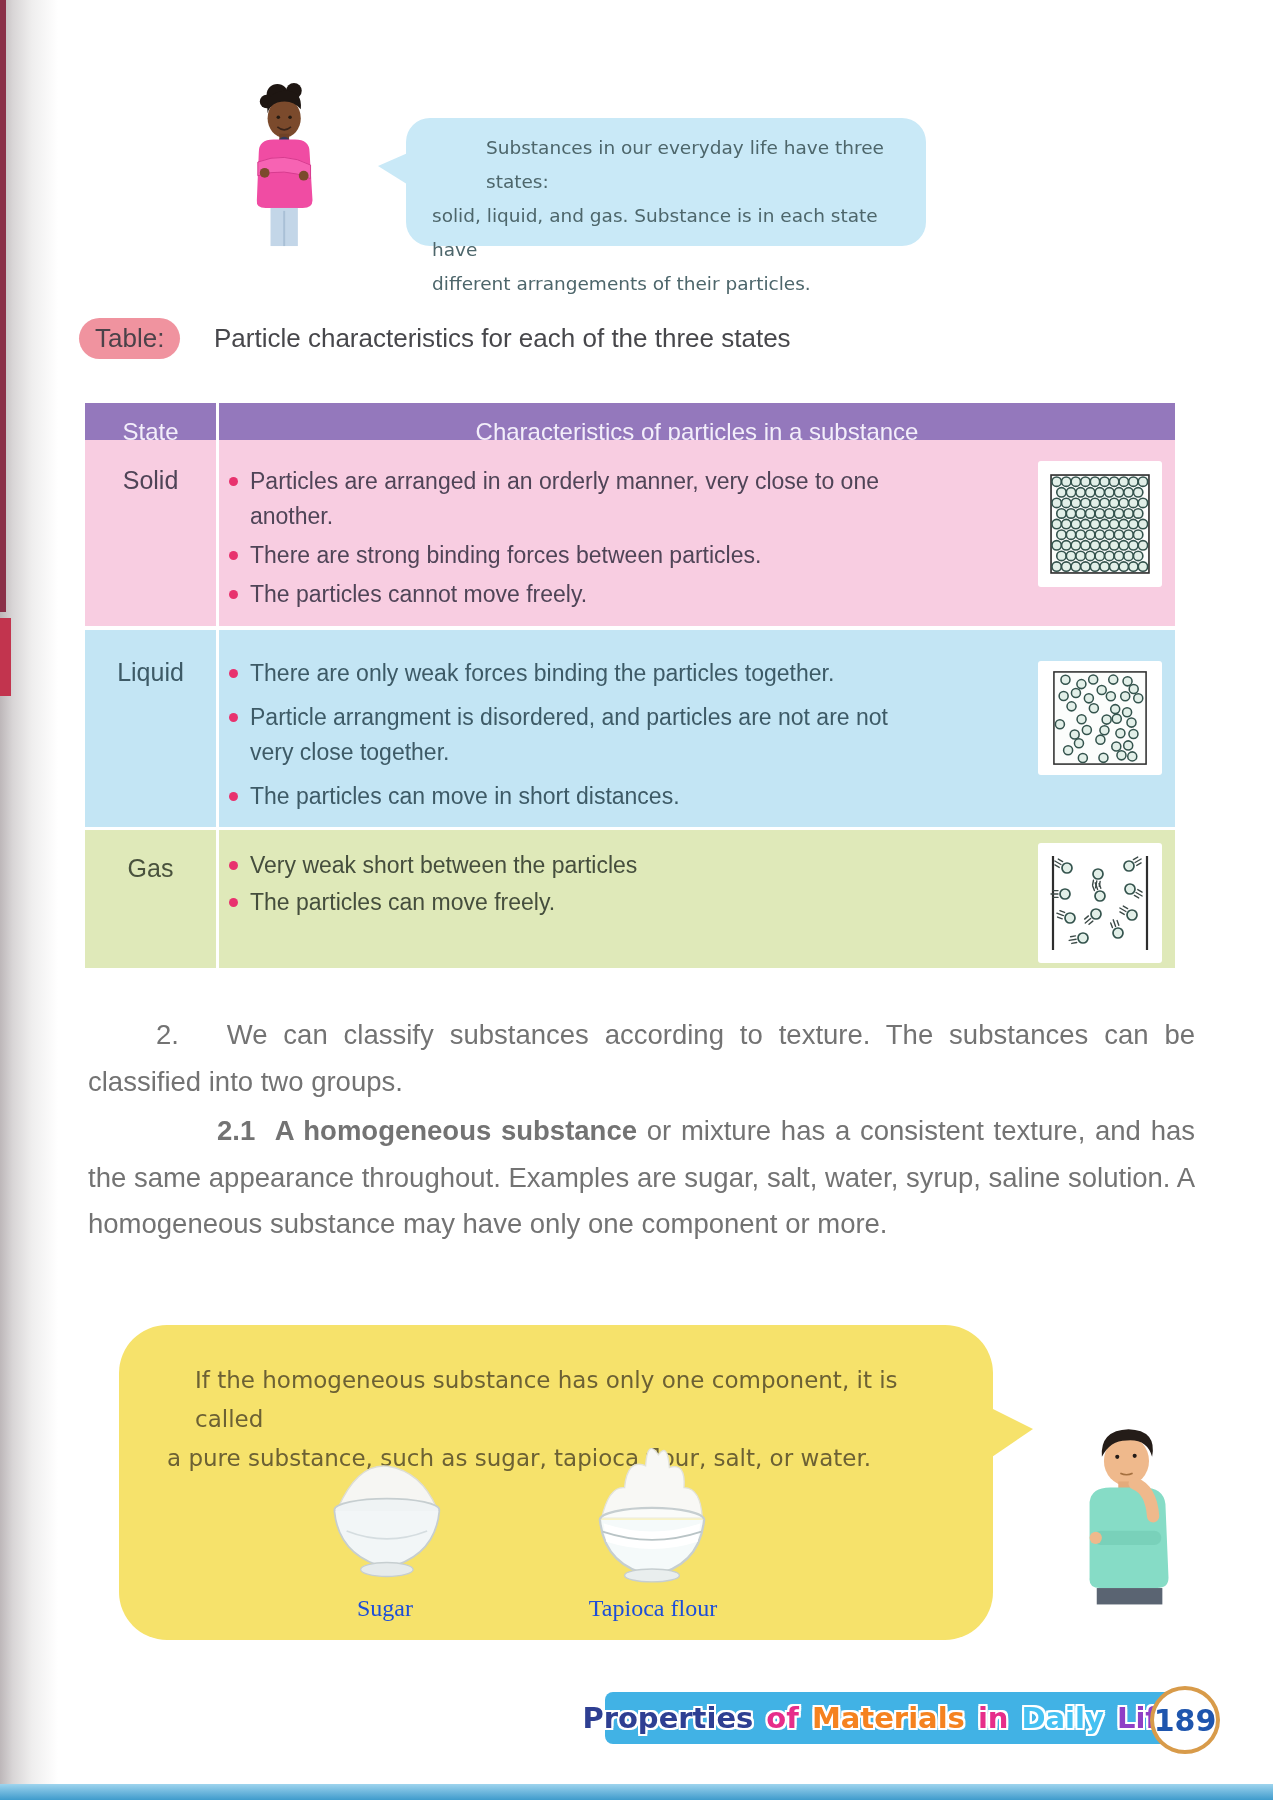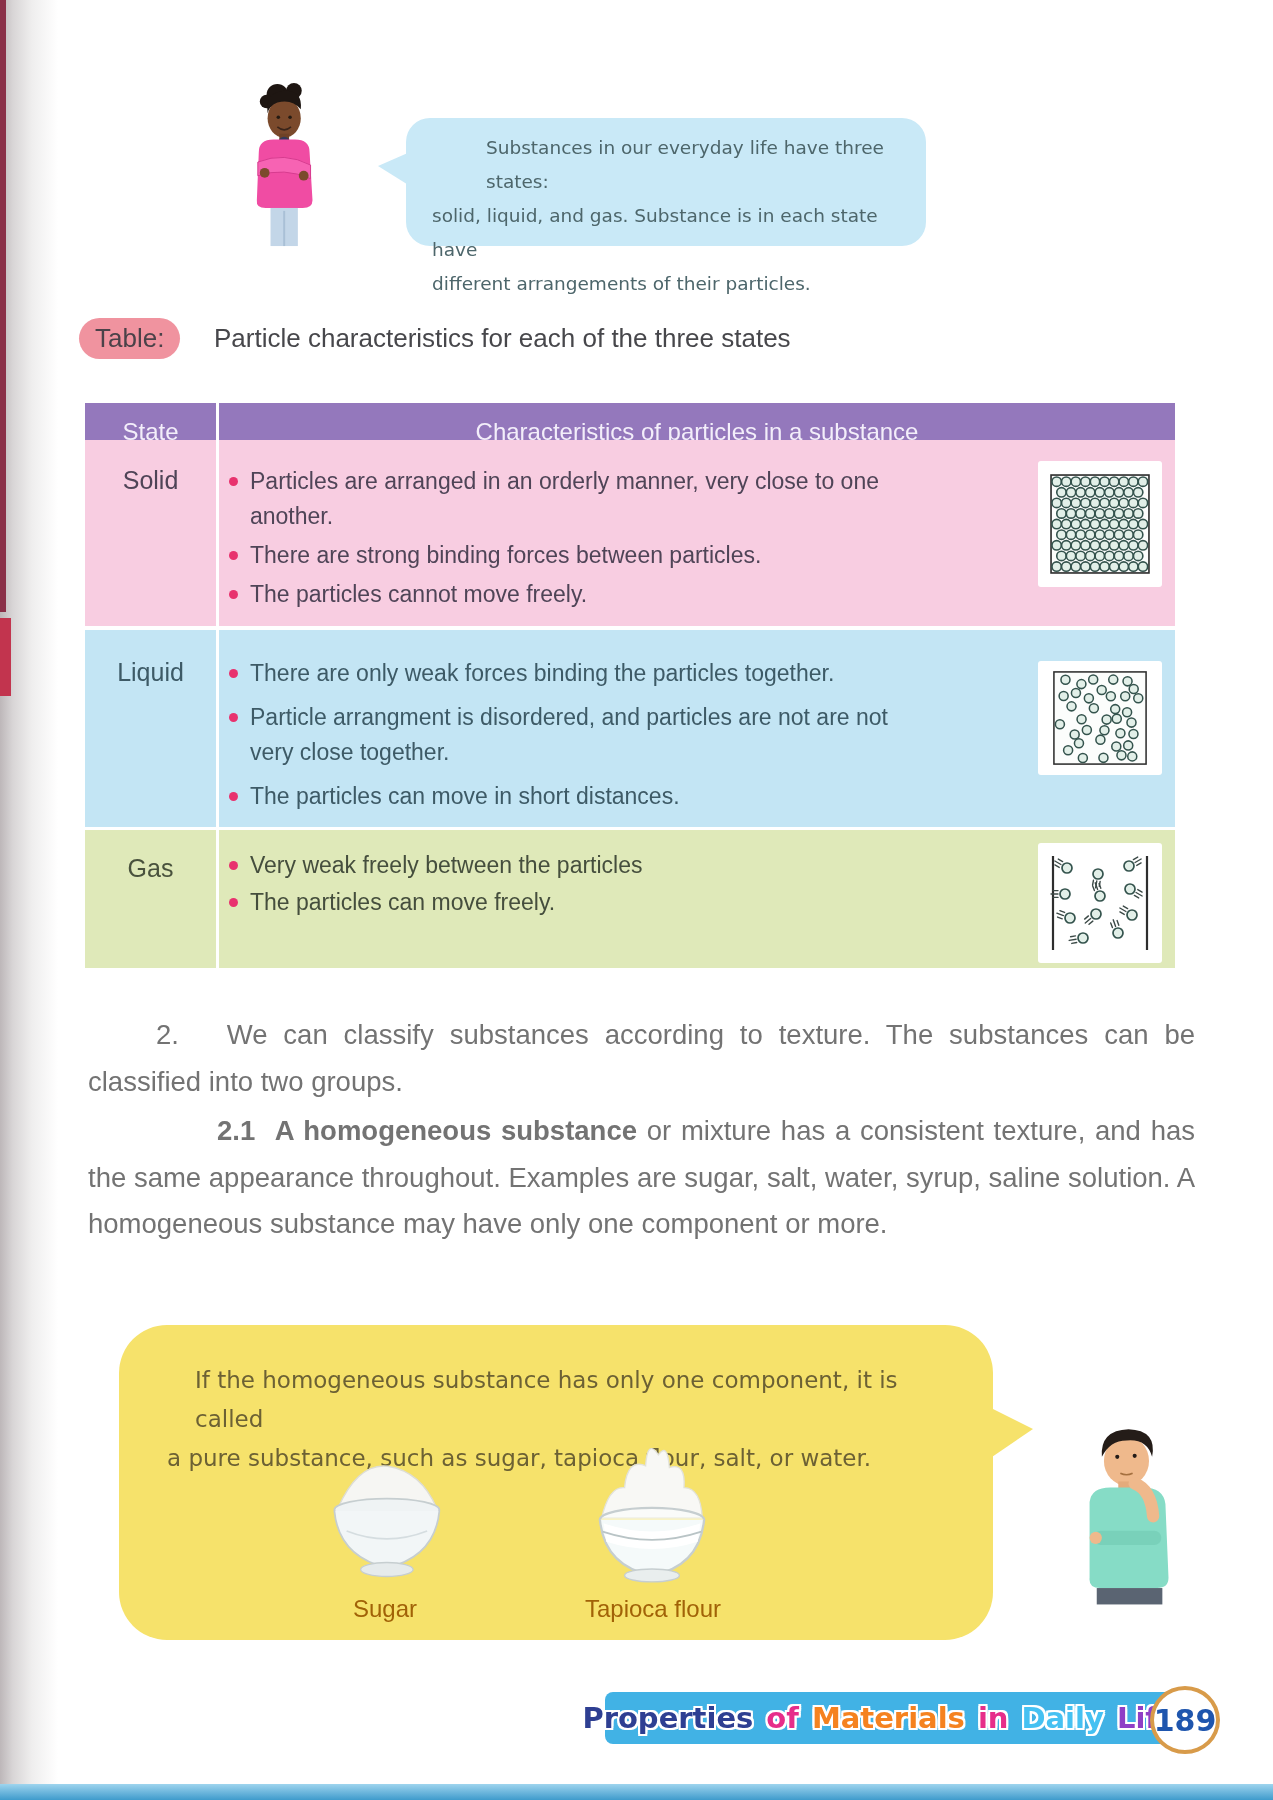--- a/index.html
+++ b/index.html
@@ -76,21 +76,21 @@
     background:#f6e26b;border-radius:48px;}
   .pure-bubble::after{content:"";position:absolute;right:-40px;top:82px;width:0;height:0;
     border-left:44px solid #f6e26b;border-top:22px solid transparent;border-bottom:30px solid transparent;}
   .pure-text{padding:36px 40px 0 48px;font-family:"DejaVu Sans",sans-serif;
     font-size:23px;line-height:39px;color:#6c6134;}
   .pure-text .bline{display:block;}
   .pure-text .bline.first{padding-left:28px;}
   .bowl{position:absolute;}
   .bowl-sugar{left:178px;top:122px;width:178px;height:140px;}
   .bowl-tapioca{left:448px;top:106px;width:170px;height:160px;}
-  .bowl-label{position:absolute;top:270px;font-size:24px;color:#a16207;text-align:center;}
+  .bowl-label{position:absolute;top:270px;font-size:24px;color:#1d4ed8;text-align:center;font-family:Liberation Serif, serif;}
   .label-sugar{left:216px;width:100px;}
   .label-tapioca{left:454px;width:160px;}
   .boy{position:absolute;left:1050px;top:1422px;width:155px;height:205px;}
 
   
   .footer-banner{position:absolute;left:605px;top:1692px;width:600px;height:52px;
     background:#41b2e5;border-radius:8px;display:flex;align-items:center;justify-content:center;
     gap:13px;padding-right:50px;box-sizing:border-box;}
   .footer-word{font-family:"DejaVu Sans",sans-serif;font-weight:bold;font-size:29px;
     text-shadow:-2px -2px 0 #fff,2px -2px 0 #fff,-2px 2px 0 #fff,2px 2px 0 #fff,
@@ -325,21 +325,21 @@
     </div>
 
     <div class="trow r-gas">
       <div class="cell state-cell" style="background-color: rgb(223, 233, 185);">
         <div class="state-label">Gas</div>
       </div>
       <div class="cell char-cell" style="background-color: rgb(223, 233, 185);">
         <ul class="bullets">
           <li>
             <span class="dot" style="background-color: rgb(232, 50, 110);"></span>
-            <span class="btext">Very weak freely between the particles</span>
+            <span class="btext">Very weak short between the particles</span>
             </li>
           <li>
             <span class="dot" style="background-color: rgb(232, 50, 110);"></span>
             <span class="btext">The particles can move freely.</span>
             </li>
         </ul>
         <div class="diag diag-gas">
           <svg id="diag-gas" width="102" height="100" viewBox="0 0 100 100">
               <line x1="3" y1="3" x2="3" y2="97" stroke="#2e2e2e" stroke-width="2.2"></line>
               <line x1="97" y1="3" x2="97" y2="97" stroke="#2e2e2e" stroke-width="2.2"></line>

